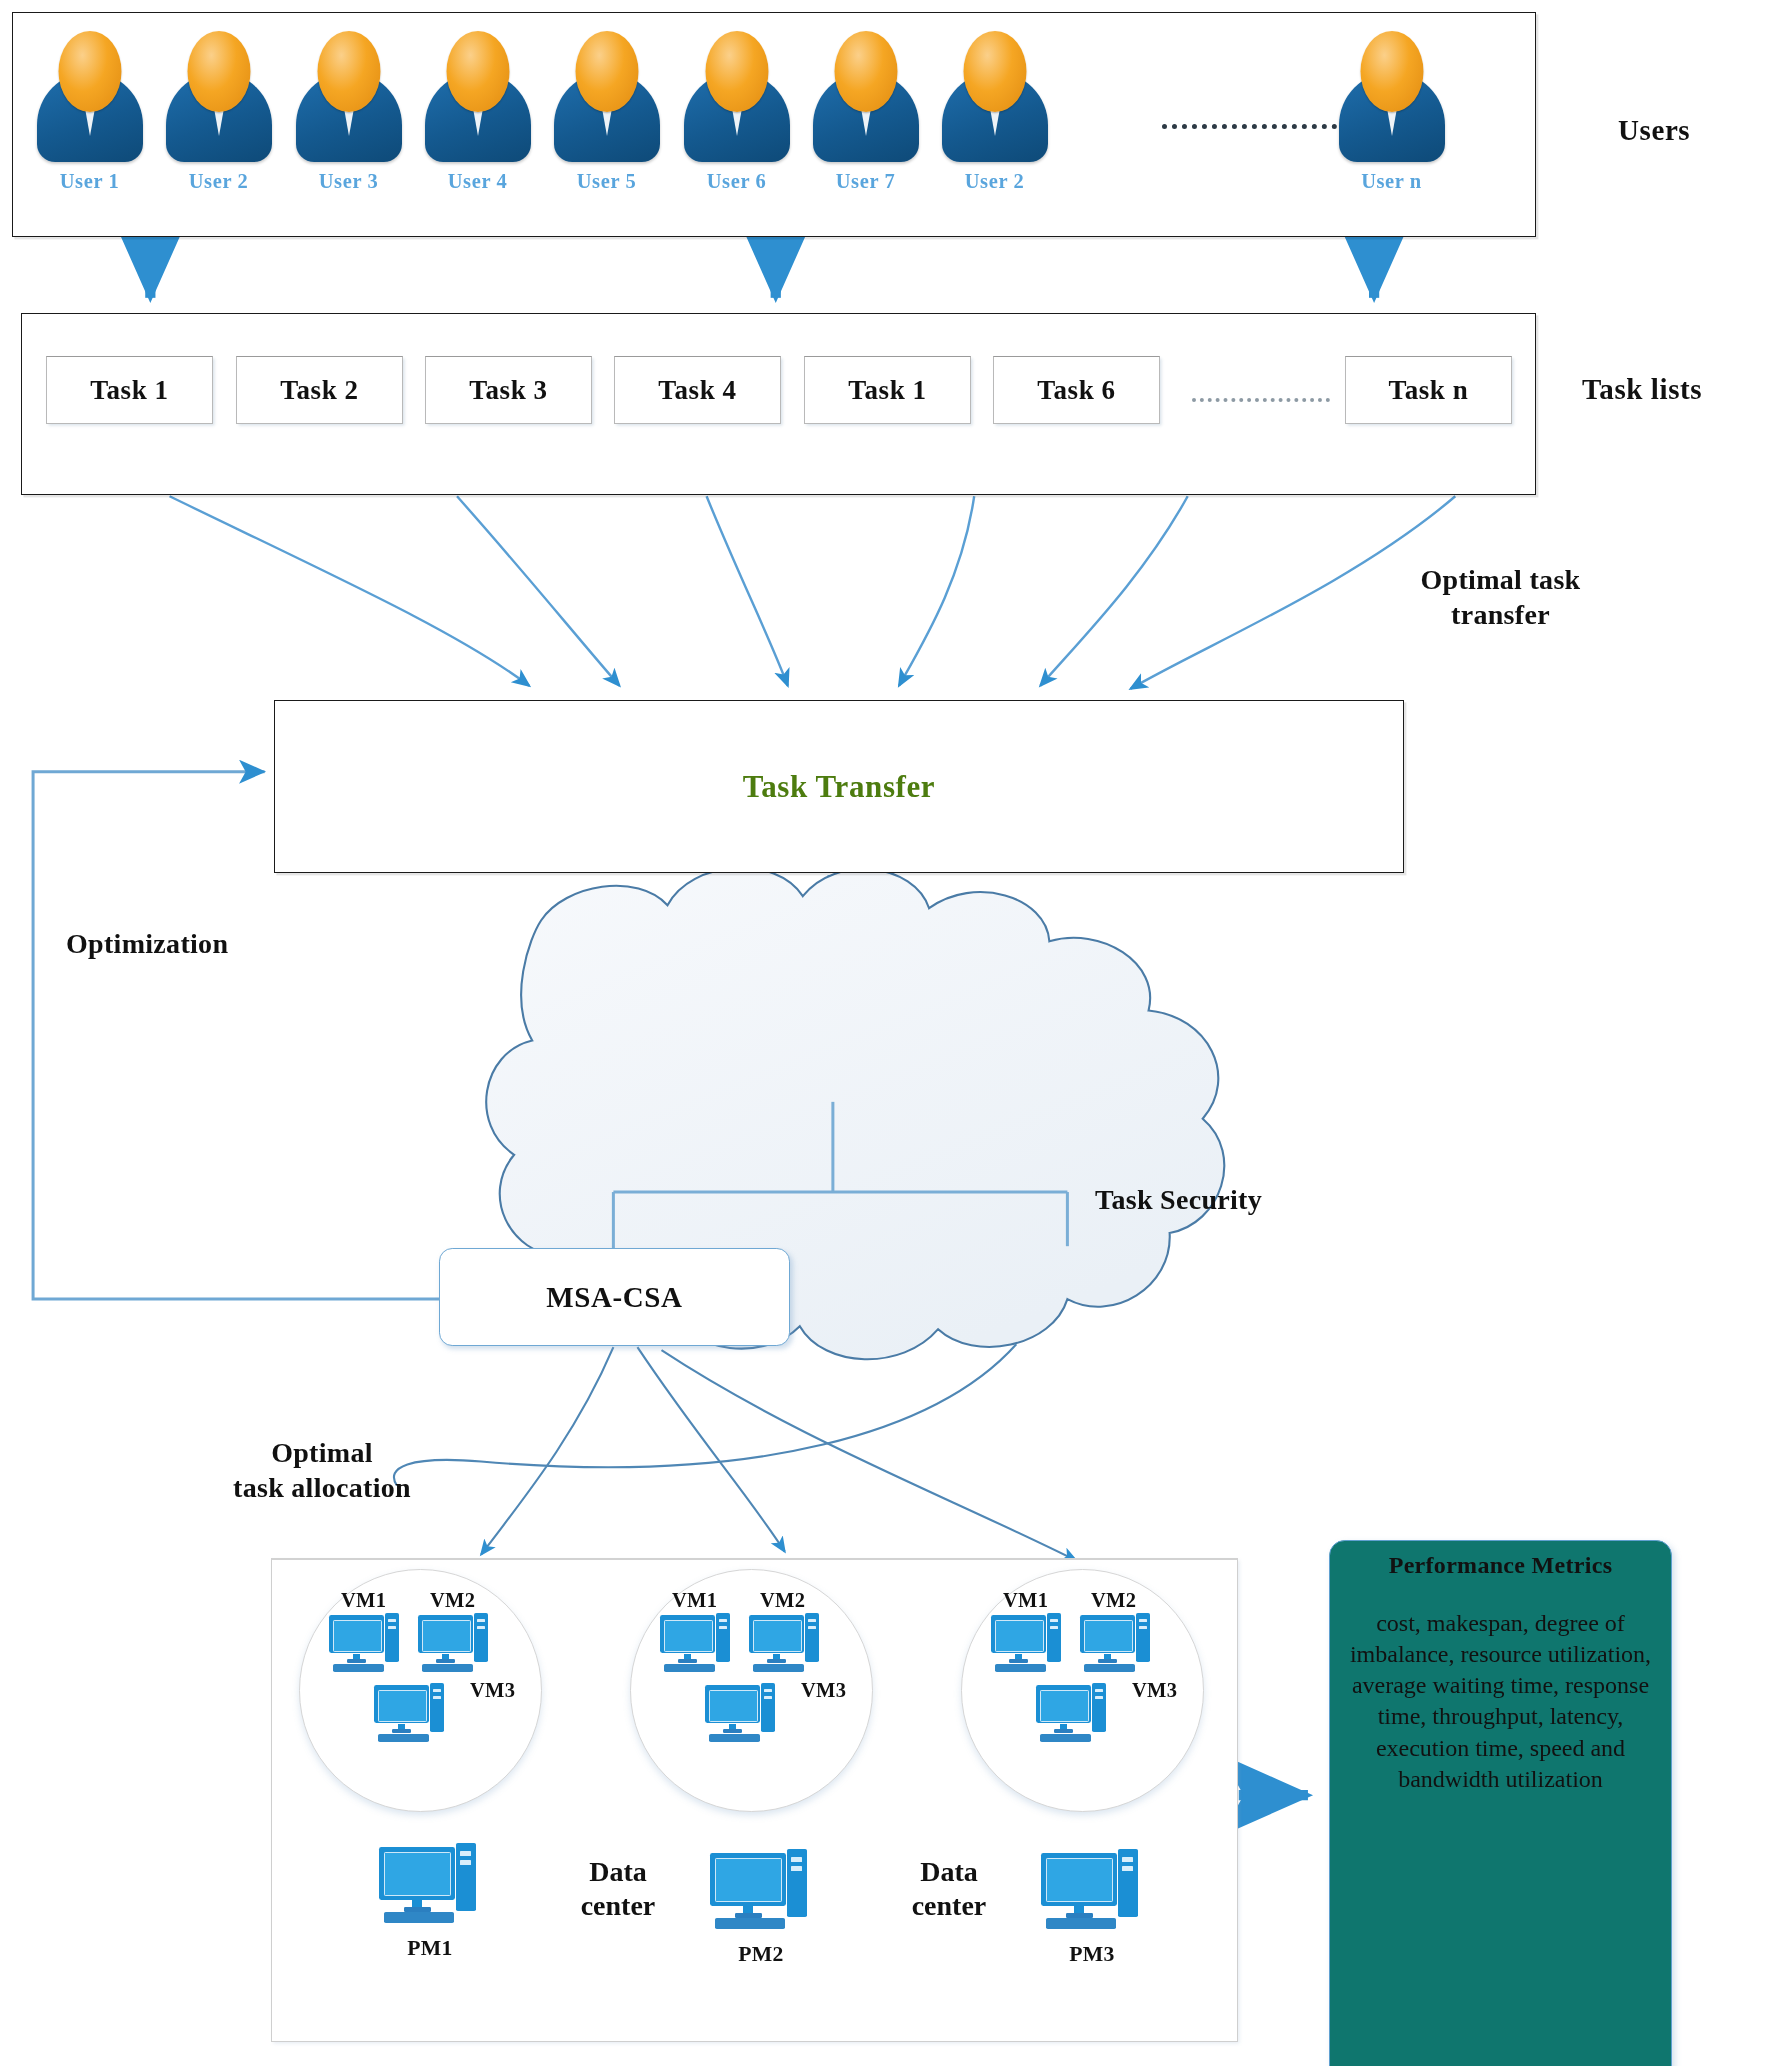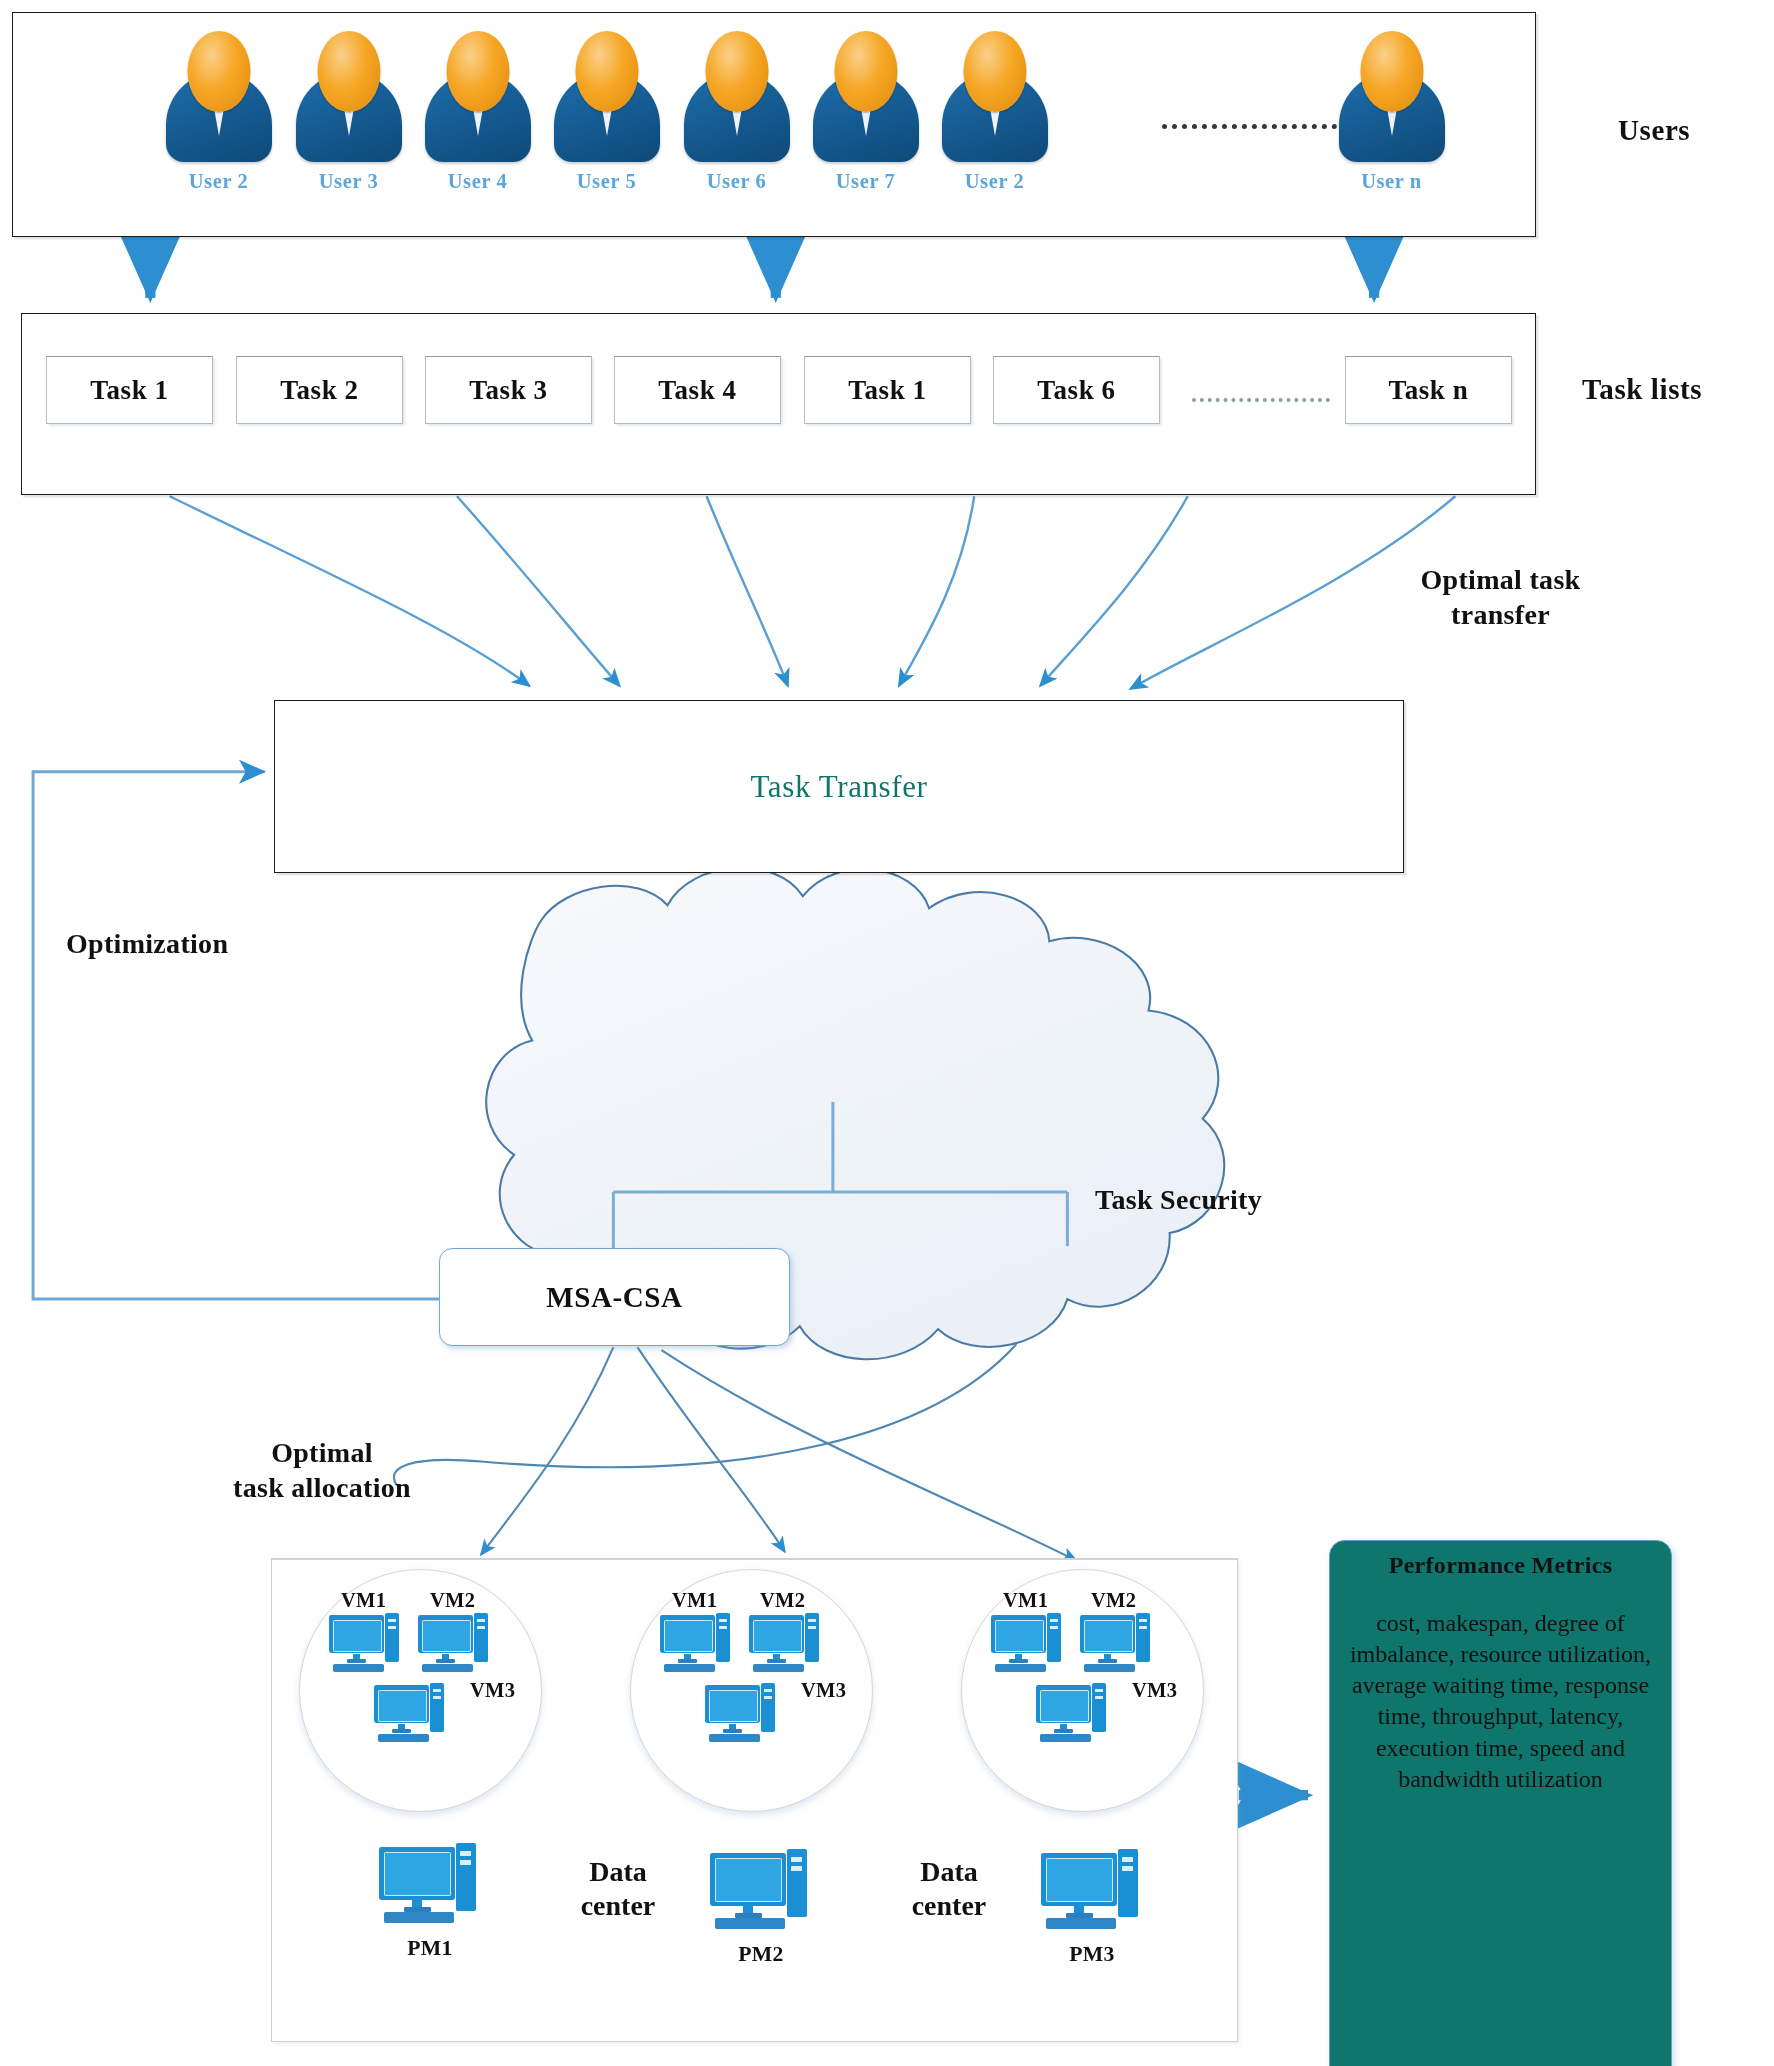--- a/index.html
+++ b/index.html
@@ -74,21 +74,21 @@
     left:1582px;top:373px;font-size:29px;font-weight:bold;color:#111;
     letter-spacing:0.6px;
   }
 
   
   #task-transfer{
     left:274px;top:700px;width:1128px;height:171px;
     background:#fff;border:1.8px solid #1a1a1a;
     box-shadow:2.4px 2.4px 0 rgba(0,0,0,.10);
     display:flex;align-items:center;justify-content:center;
-    font-size:31px;font-weight:normal;color:#0f766e;letter-spacing:0.6px;
+    font-size:31px;font-weight:bold;color:#4d7c0f;letter-spacing:0.6px;
   }
 
   
   .plain-label{font-size:28px;font-weight:bold;color:#111;line-height:1.25;letter-spacing:0.3px;}
   #lbl-optimal-transfer{left:1374px;top:562px;text-align:center;width:253px;}
   #lbl-optimization{left:66px;top:926px;}
   #lbl-task-security{left:1095px;top:1182px;}
   #lbl-optimal-alloc{left:223px;top:1435px;text-align:center;width:198px;line-height:1.25;}
 
   
@@ -233,20 +233,27 @@
 
     <g stroke="#2b7fc0" stroke-width="7" fill="none">
       <path d="M700,2985 L700,3055"></path>
       <path d="M1250,2985 L1250,3055"></path>
       <path d="M1800,2985 L1800,3055"></path>
     </g>
   </svg>
 
   <div id="users-panel" class="abs">
 
+    <div class="user-col" style="left:12px">
+      <div class="user-icon">
+        <div class="user-head"></div>
+        <div class="user-body"></div>
+      </div>
+      <div class="user-label">User 1</div>
+    </div>
 
     <div class="user-col" style="left:141px">
       <div class="user-icon">
         <div class="user-head"></div>
         <div class="user-body"></div>
       </div>
       <div class="user-label">User 2</div>
     </div>
 
     <div class="user-col" style="left:271px">

